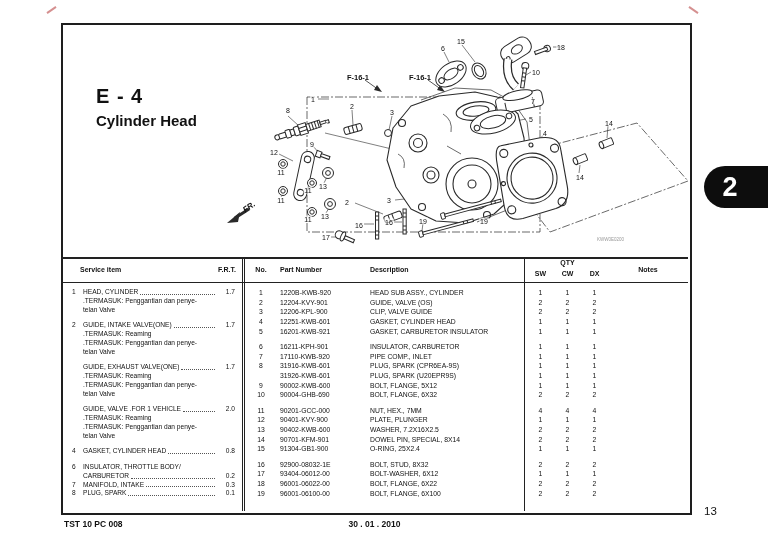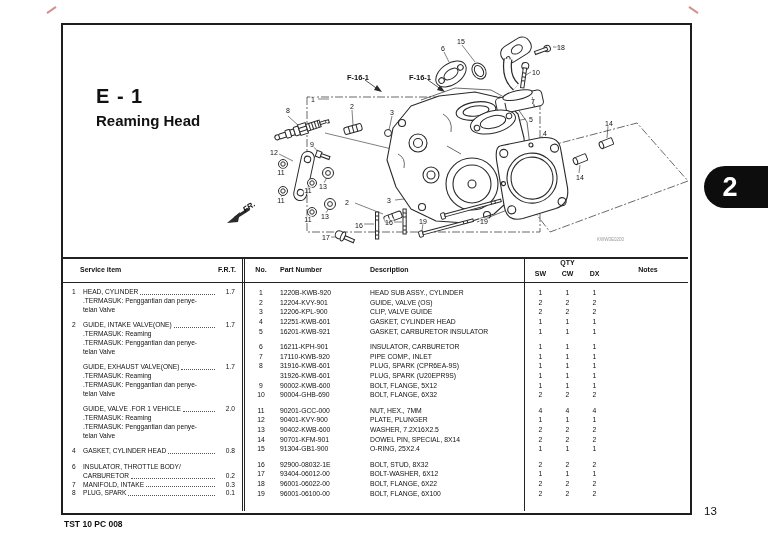--- a/index.html
+++ b/index.html
@@ -51,22 +51,22 @@
 </head>
 <body>
 
 <div class="page">
 
   <div class="crop-mark crop-left"></div>
   <div class="crop-mark crop-right"></div>
 
   <div class="main-box"></div>
 
-  <div class="section-code">E - 1</div>
-  <div class="section-title">Reaming Head</div>
+  <div class="section-code">E - 4</div>
+  <div class="section-title">Cylinder Head</div>
 
   <svg class="diagram-svg" viewBox="0 0 480 228">
     <g stroke="#2a2a2a" fill="none" stroke-width="1">
       <rect x="82" y="71" width="233" height="135" stroke-dasharray="8 2 2 2" stroke-width="0.7"></rect>
       <polygon points="270,134 412,97 463,155 325,206" stroke-dasharray="8 2 2 2" stroke-width="0.7"></polygon>
 
       <g stroke-width="0.6">
         <line x1="63" y1="90" x2="74" y2="100"></line>
         <line x1="93" y1="73" x2="104" y2="73"></line>
         <line x1="127" y1="84" x2="128" y2="99"></line>
@@ -634,14 +634,15 @@
         <span class="pqty">2</span>
         <span class="pnotes"></span>
       </div>
     </div>
 
   <div class="chapter-tab">
     <span>2</span>
   </div>
   <div class="page-number">13</div>
   <div class="footer-left">TST 10 PC 008</div>
+  <div class="footer-center">30 . 01 . 2010</div>
 
 </div>
 
 </body></html>

